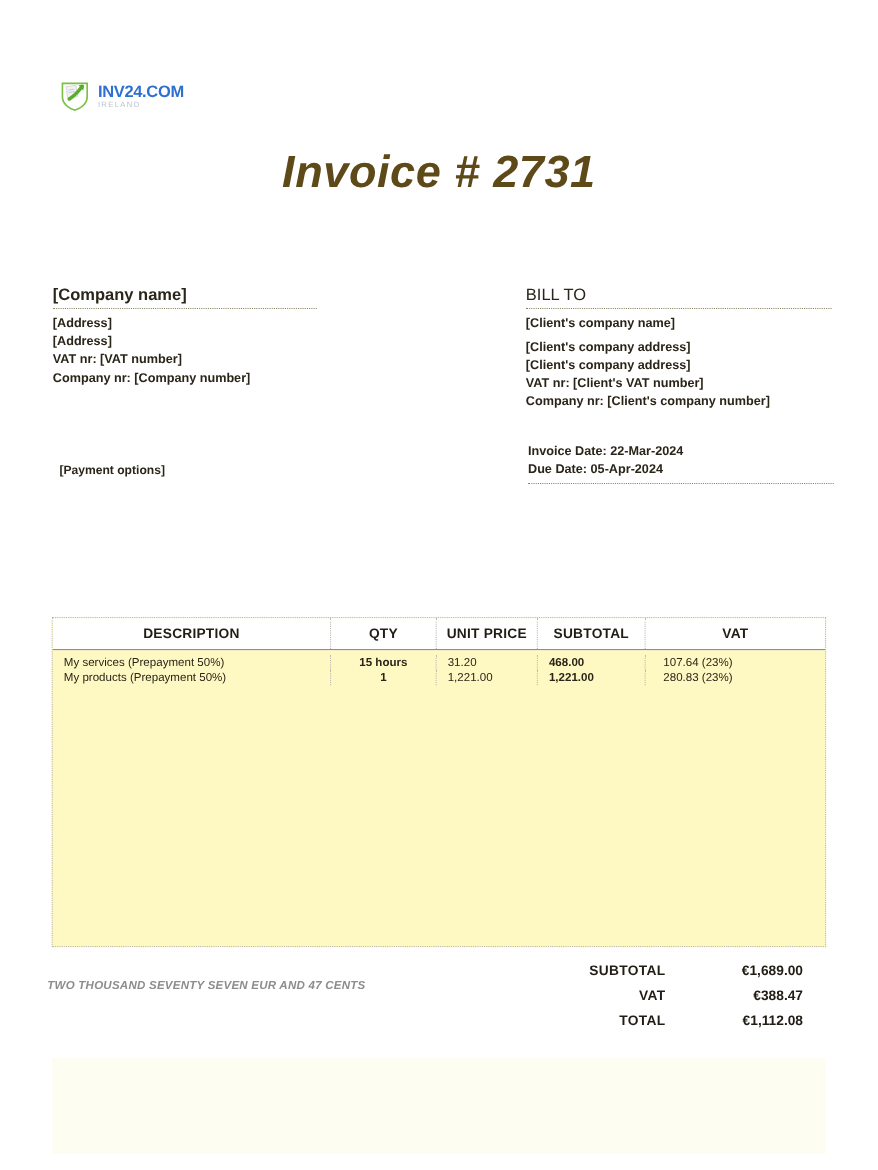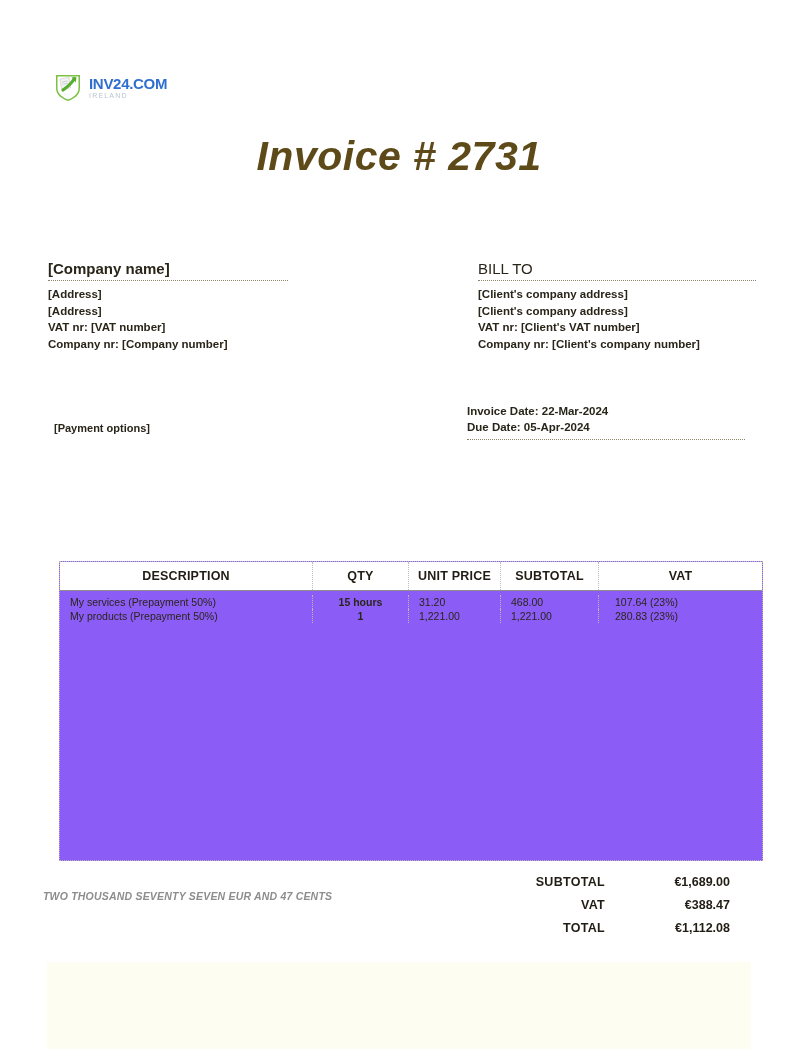--- a/index.html
+++ b/index.html
@@ -112,44 +112,44 @@
     position: absolute;
     left: 54px;
     top: 422px;
     font-size: 11px;
     font-weight: bold;
     color: #2a2519;
   }
 
   .dates-block {
     position: absolute;
-    left: 467px;
+    left: 480px;
     top: 403px;
     width: 278px;
     border-bottom: 1px dotted #8c8468;
     padding-bottom: 4px;
   }
   .date-line {
     font-size: 11.5px;
     font-weight: bold;
     color: #2a2519;
     line-height: 16px;
     white-space: nowrap;
   }
 
   
   .items-table {
     position: absolute;
-    left: 59px;
+    left: 47px;
     top: 561px;
     width: 704px;
     height: 300px;
     border: 1px dotted #bdb9ad;
     box-sizing: border-box;
-    background: #8b5cf6;
+    background: #fef9c3;
   }
   .items-head {
     display: flex;
     background: #ffffff;
     border-bottom: 1px solid #8e8e8e;
     height: 28px;
   }
   .items-body-row {
     display: flex;
     height: 14px;
@@ -180,21 +180,21 @@
   .items-body .col {
     display: flex;
     align-items: center;
     font-size: 10.5px;
     color: #2a2519;
     line-height: 14px;
   }
   .items-body .col-desc { padding-left: 10px; }
   .items-body .col-qty  { justify-content: center; font-weight: bold; }
   .items-body .col-unit { padding-left: 10px; }
-  .items-body .col-sub  { padding-left: 10px; font-weight: normal; }
+  .items-body .col-sub  { padding-left: 10px; font-weight: bold; }
   .items-body .col-vat  { padding-left: 16px; }
 
   
   .amount-words {
     position: absolute;
     left: 43px;
     top: 890px;
     font-size: 10.5px;
     font-weight: bold;
     font-style: italic;
@@ -272,20 +272,21 @@
     <div class="party-line">[Address]</div>
     <div class="party-line">[Address]</div>
     <div class="party-line">VAT nr: [VAT number]</div>
     <div class="party-line">Company nr: [Company number]</div>
   </div>
 
   <div class="payment-options">[Payment options]</div>
 
   <div class="party-right">
     <div class="party-heading">BILL TO</div>
+    <div class="party-line">[Client's company name]</div>
     <div class="party-line gap">[Client's company address]</div>
     <div class="party-line">[Client's company address]</div>
     <div class="party-line">VAT nr: [Client's VAT number]</div>
     <div class="party-line">Company nr: [Client's company number]</div>
   </div>
 
   <div class="dates-block">
     <div class="date-line">Invoice Date: 22-Mar-2024</div>
     <div class="date-line">Due Date: 05-Apr-2024</div>
   </div>

